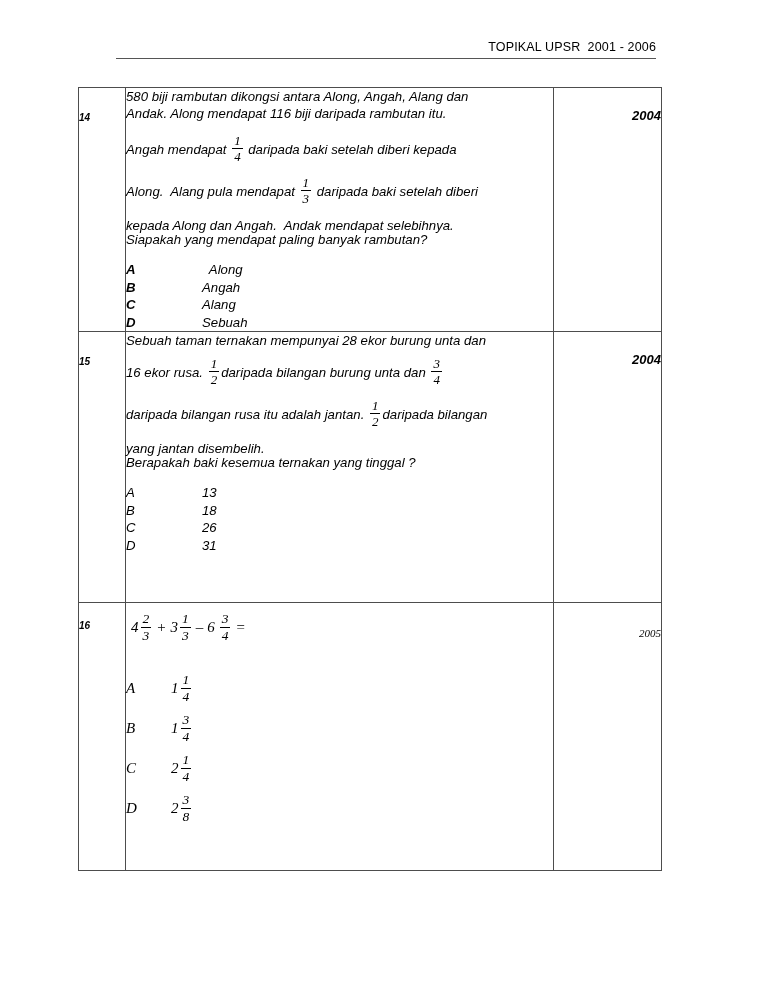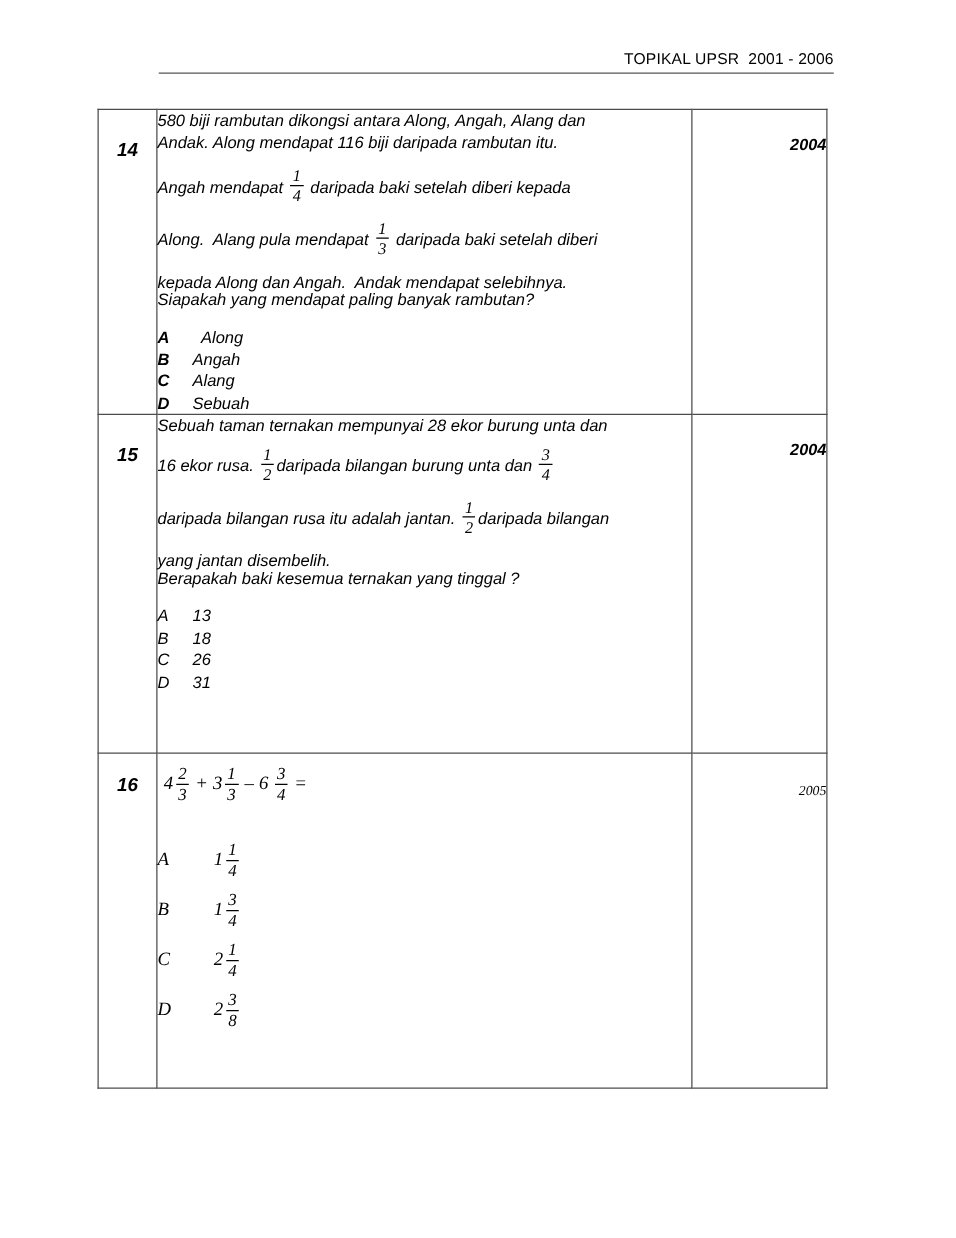--- a/index.html
+++ b/index.html
@@ -12,21 +12,21 @@
     height: 990px;
     position: relative;
     font-family: "Liberation Sans", sans-serif;
     color: #000000;
     overflow: hidden;
   }
 
   
   #page-header {
     position: absolute;
-    left: 127px;
+    left: 116px;
     top: 40px;
     width: 540px;
   }
   #page-header .header-text {
     text-align: right;
     font-size: 12.5px;
     letter-spacing: 0.15px;
     white-space: pre;
     padding-bottom: 4px;
   }
@@ -46,22 +46,21 @@
     table-layout: fixed;
   }
   #question-table td {
     border: 1px solid #4d4d4d;
     vertical-align: top;
     padding: 0;
     font-style: italic;
   }
   td.col-num {
     width: 46px;
-    text-align: center;
-    font-size: 15px;
+    font-size: 10px;
     font-weight: bold;
   }
   td.col-body {
     width: 427px;
     padding: 8px 9px 8px 10px;
   }
   td.col-year {
     width: 107px;
     text-align: right;
     font-size: 13px;
@@ -112,21 +111,21 @@
 
   
   .options { margin-top: 14px; }
   .opt-row {
     display: flex;
     font-size: 13.2px;
     line-height: 17.5px;
   }
   .opt-row .letter { width: 28px; flex: 0 0 28px; }
   .opt-row.bold-letter .letter { font-weight: bold; }
-  .opt-row .value { white-space: pre; }
+  .opt-row .value { white-space: pre; margin-left: 48px; }
 
   
   .math-expr {
     font-family: "Liberation Serif", serif;
     font-size: 15px;
     display: flex;
     align-items: center;
     margin-top: 9px;
     margin-left: 5px;
   }

